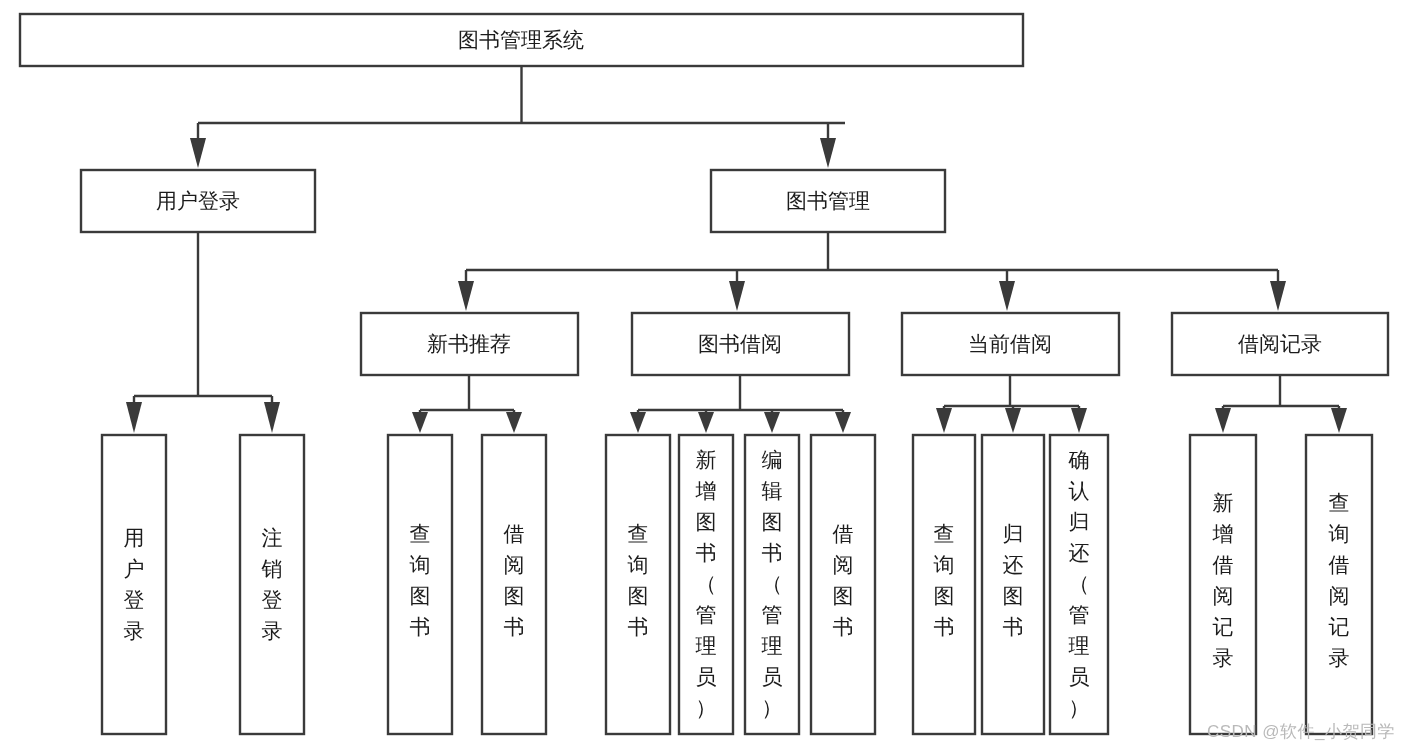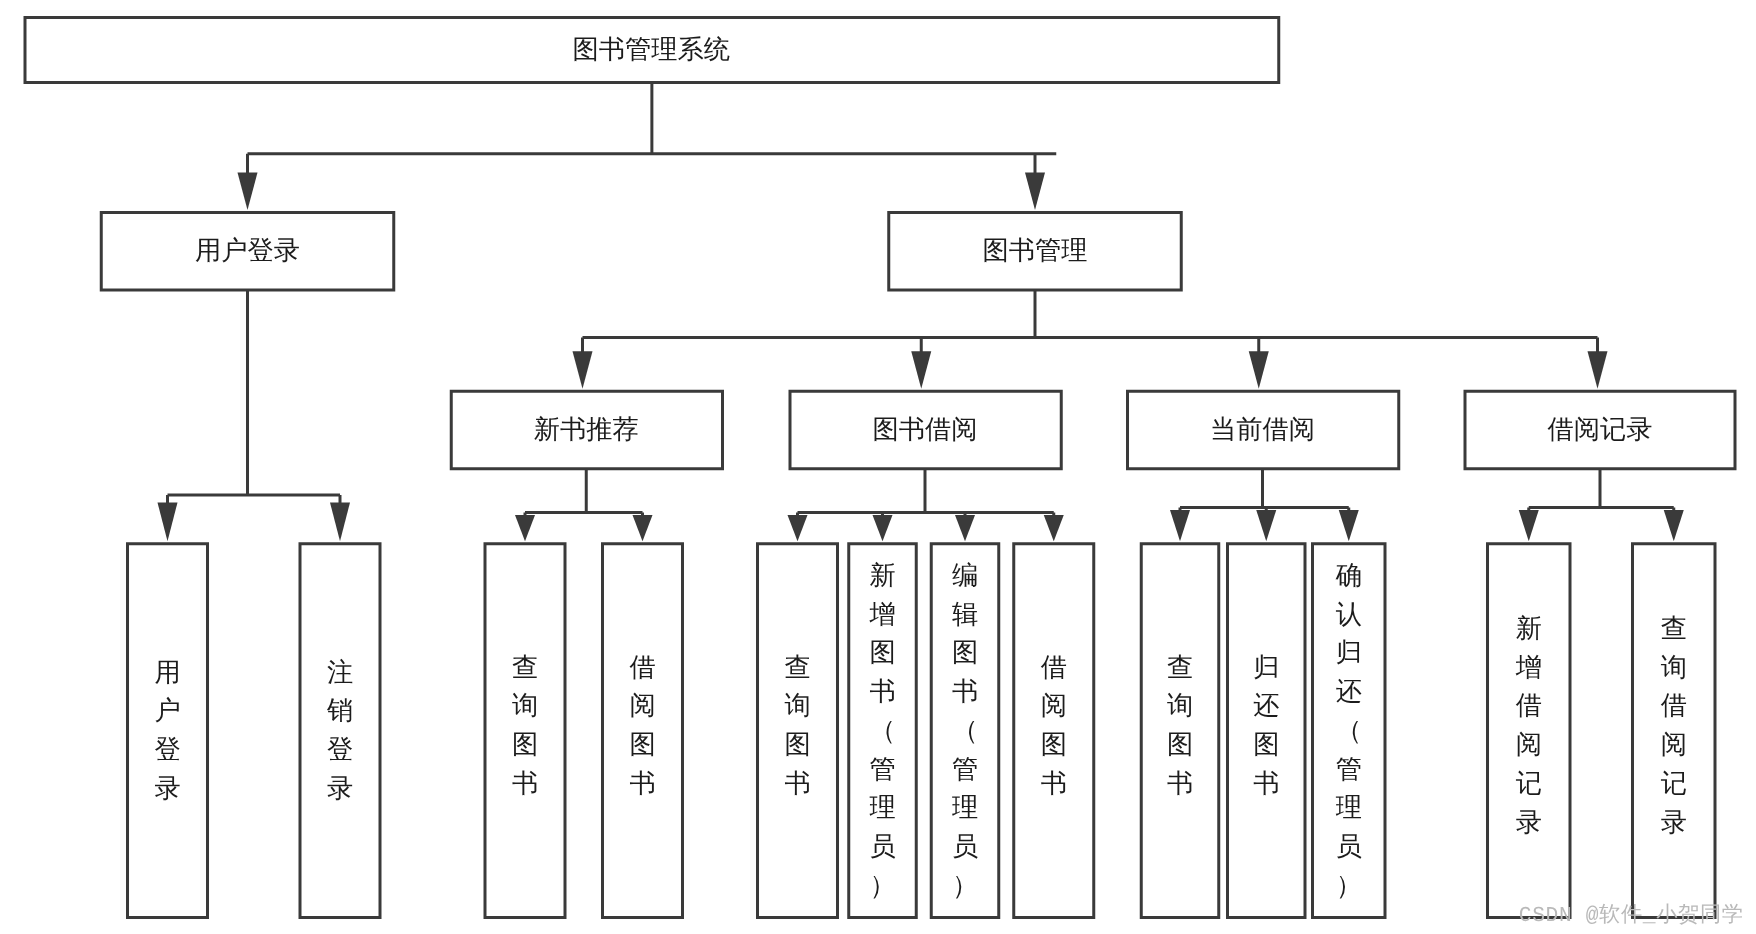--- a/index.html
+++ b/index.html
@@ -56,21 +56,21 @@
     font-size: 21px;
     fill: #1c1c1c;
     text-anchor: middle;
     dominant-baseline: middle;
     white-space: pre;
   }
   .watermark {
     position: absolute;
     right: 10px;
     bottom: 4px;
-    font-family: Liberation Mono, monospace;
+    font-family: Liberation Sans, sans-serif;
     font-size: 17px;
     color: #b9b9b9;
     letter-spacing: 0.5px;
     user-select: none;
     pointer-events: none;
   }
 </style>
 </head>
 <body>
 

